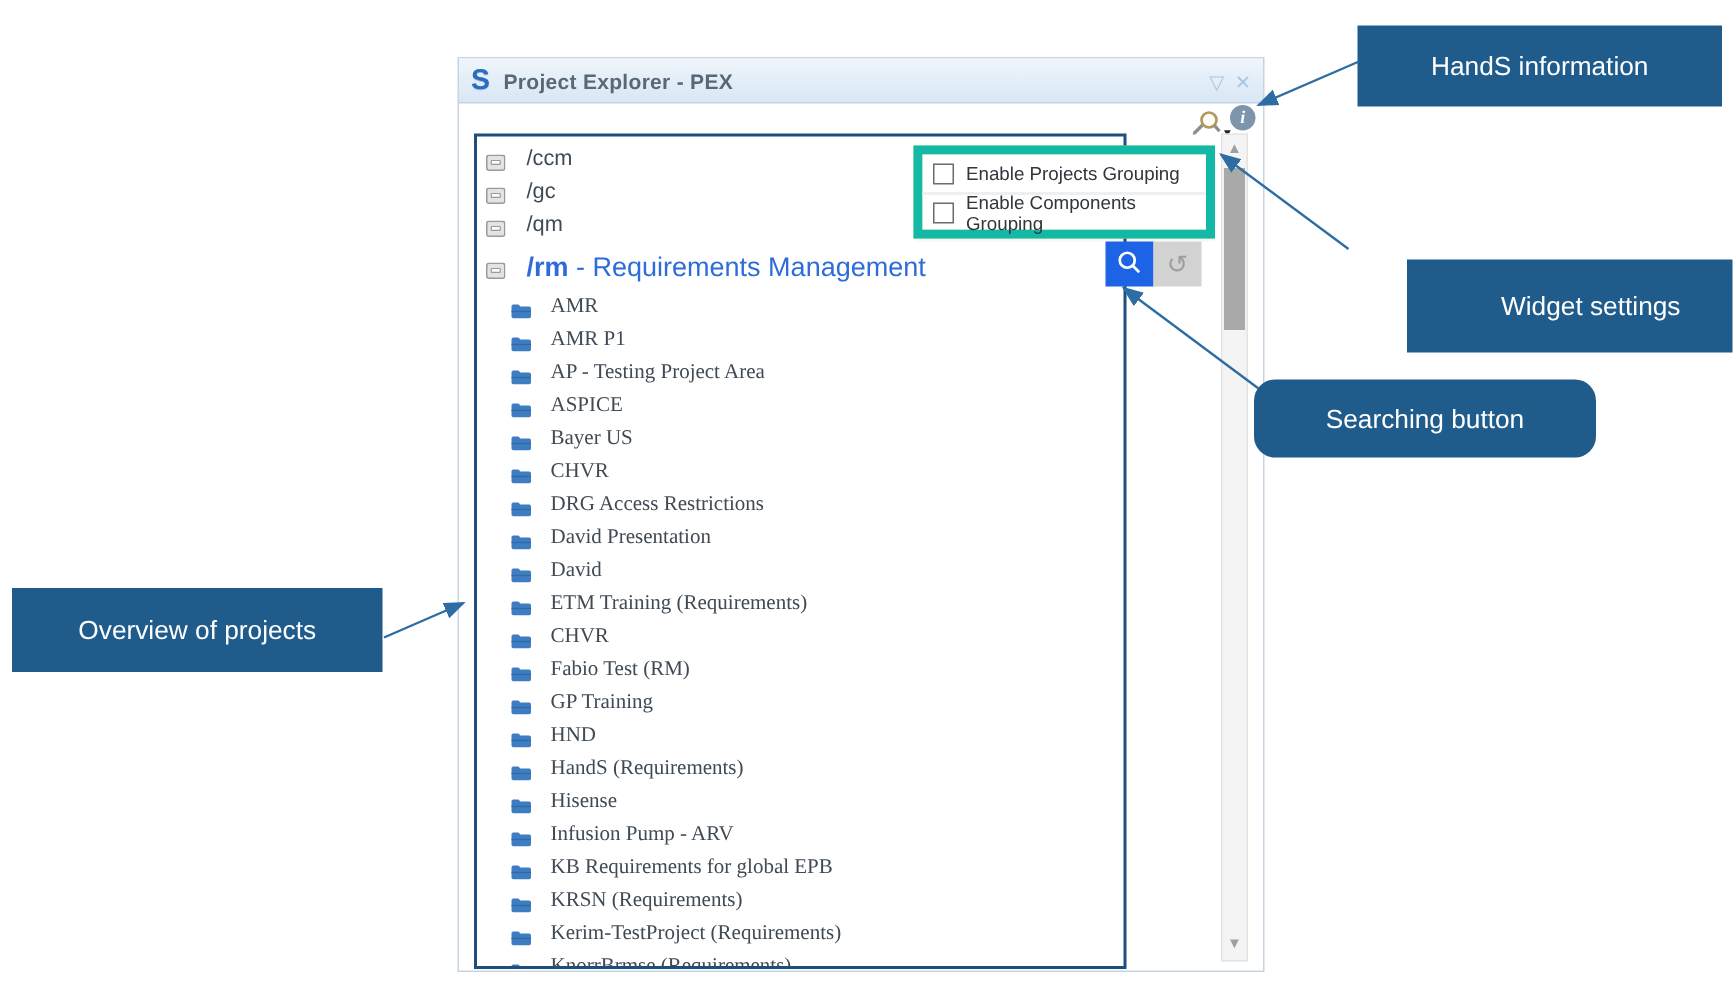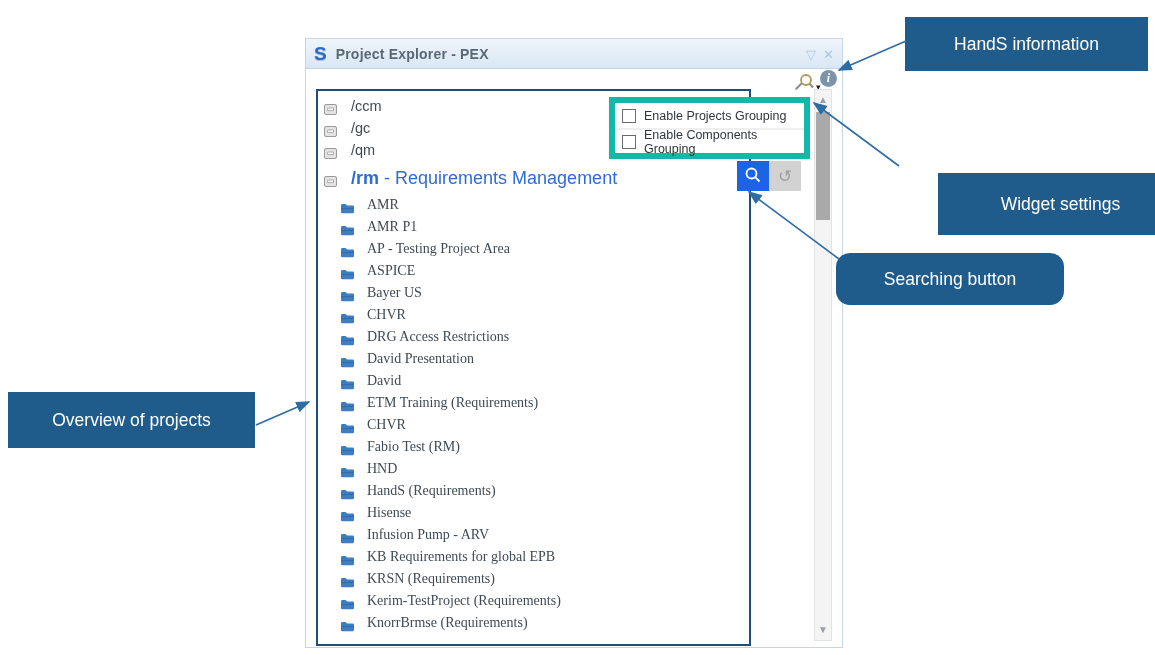--- a/index.html
+++ b/index.html
@@ -265,20 +265,29 @@
   <div class="row proj">
     <span class="folder-ic">
       <svg width="15" height="11" viewBox="0 0 15 11">
         <path d="M1 2.2 Q1 1 2.2 1 L5.6 1 L7 2.4 L12.8 2.4 Q14 2.4 14 3.6 L14 9 Q14 10.2 12.8 10.2 L2.2 10.2 Q1 10.2 1 9 Z" fill="#3e7dc1"></path>
         <rect x="1" y="5.2" width="13" height="0.9" fill="#2f6aa8"></rect>
       </svg>
     </span>
     <span class="label proj-label">Fabio Test (RM)</span>
   </div>
 
+  <div class="row proj">
+    <span class="folder-ic">
+      <svg width="15" height="11" viewBox="0 0 15 11">
+        <path d="M1 2.2 Q1 1 2.2 1 L5.6 1 L7 2.4 L12.8 2.4 Q14 2.4 14 3.6 L14 9 Q14 10.2 12.8 10.2 L2.2 10.2 Q1 10.2 1 9 Z" fill="#3e7dc1"></path>
+        <rect x="1" y="5.2" width="13" height="0.9" fill="#2f6aa8"></rect>
+      </svg>
+    </span>
+    <span class="label proj-label">GP Training</span>
+  </div>
 
   <div class="row proj">
     <span class="folder-ic">
       <svg width="15" height="11" viewBox="0 0 15 11">
         <path d="M1 2.2 Q1 1 2.2 1 L5.6 1 L7 2.4 L12.8 2.4 Q14 2.4 14 3.6 L14 9 Q14 10.2 12.8 10.2 L2.2 10.2 Q1 10.2 1 9 Z" fill="#3e7dc1"></path>
         <rect x="1" y="5.2" width="13" height="0.9" fill="#2f6aa8"></rect>
       </svg>
     </span>
     <span class="label proj-label">HND</span>
   </div>

